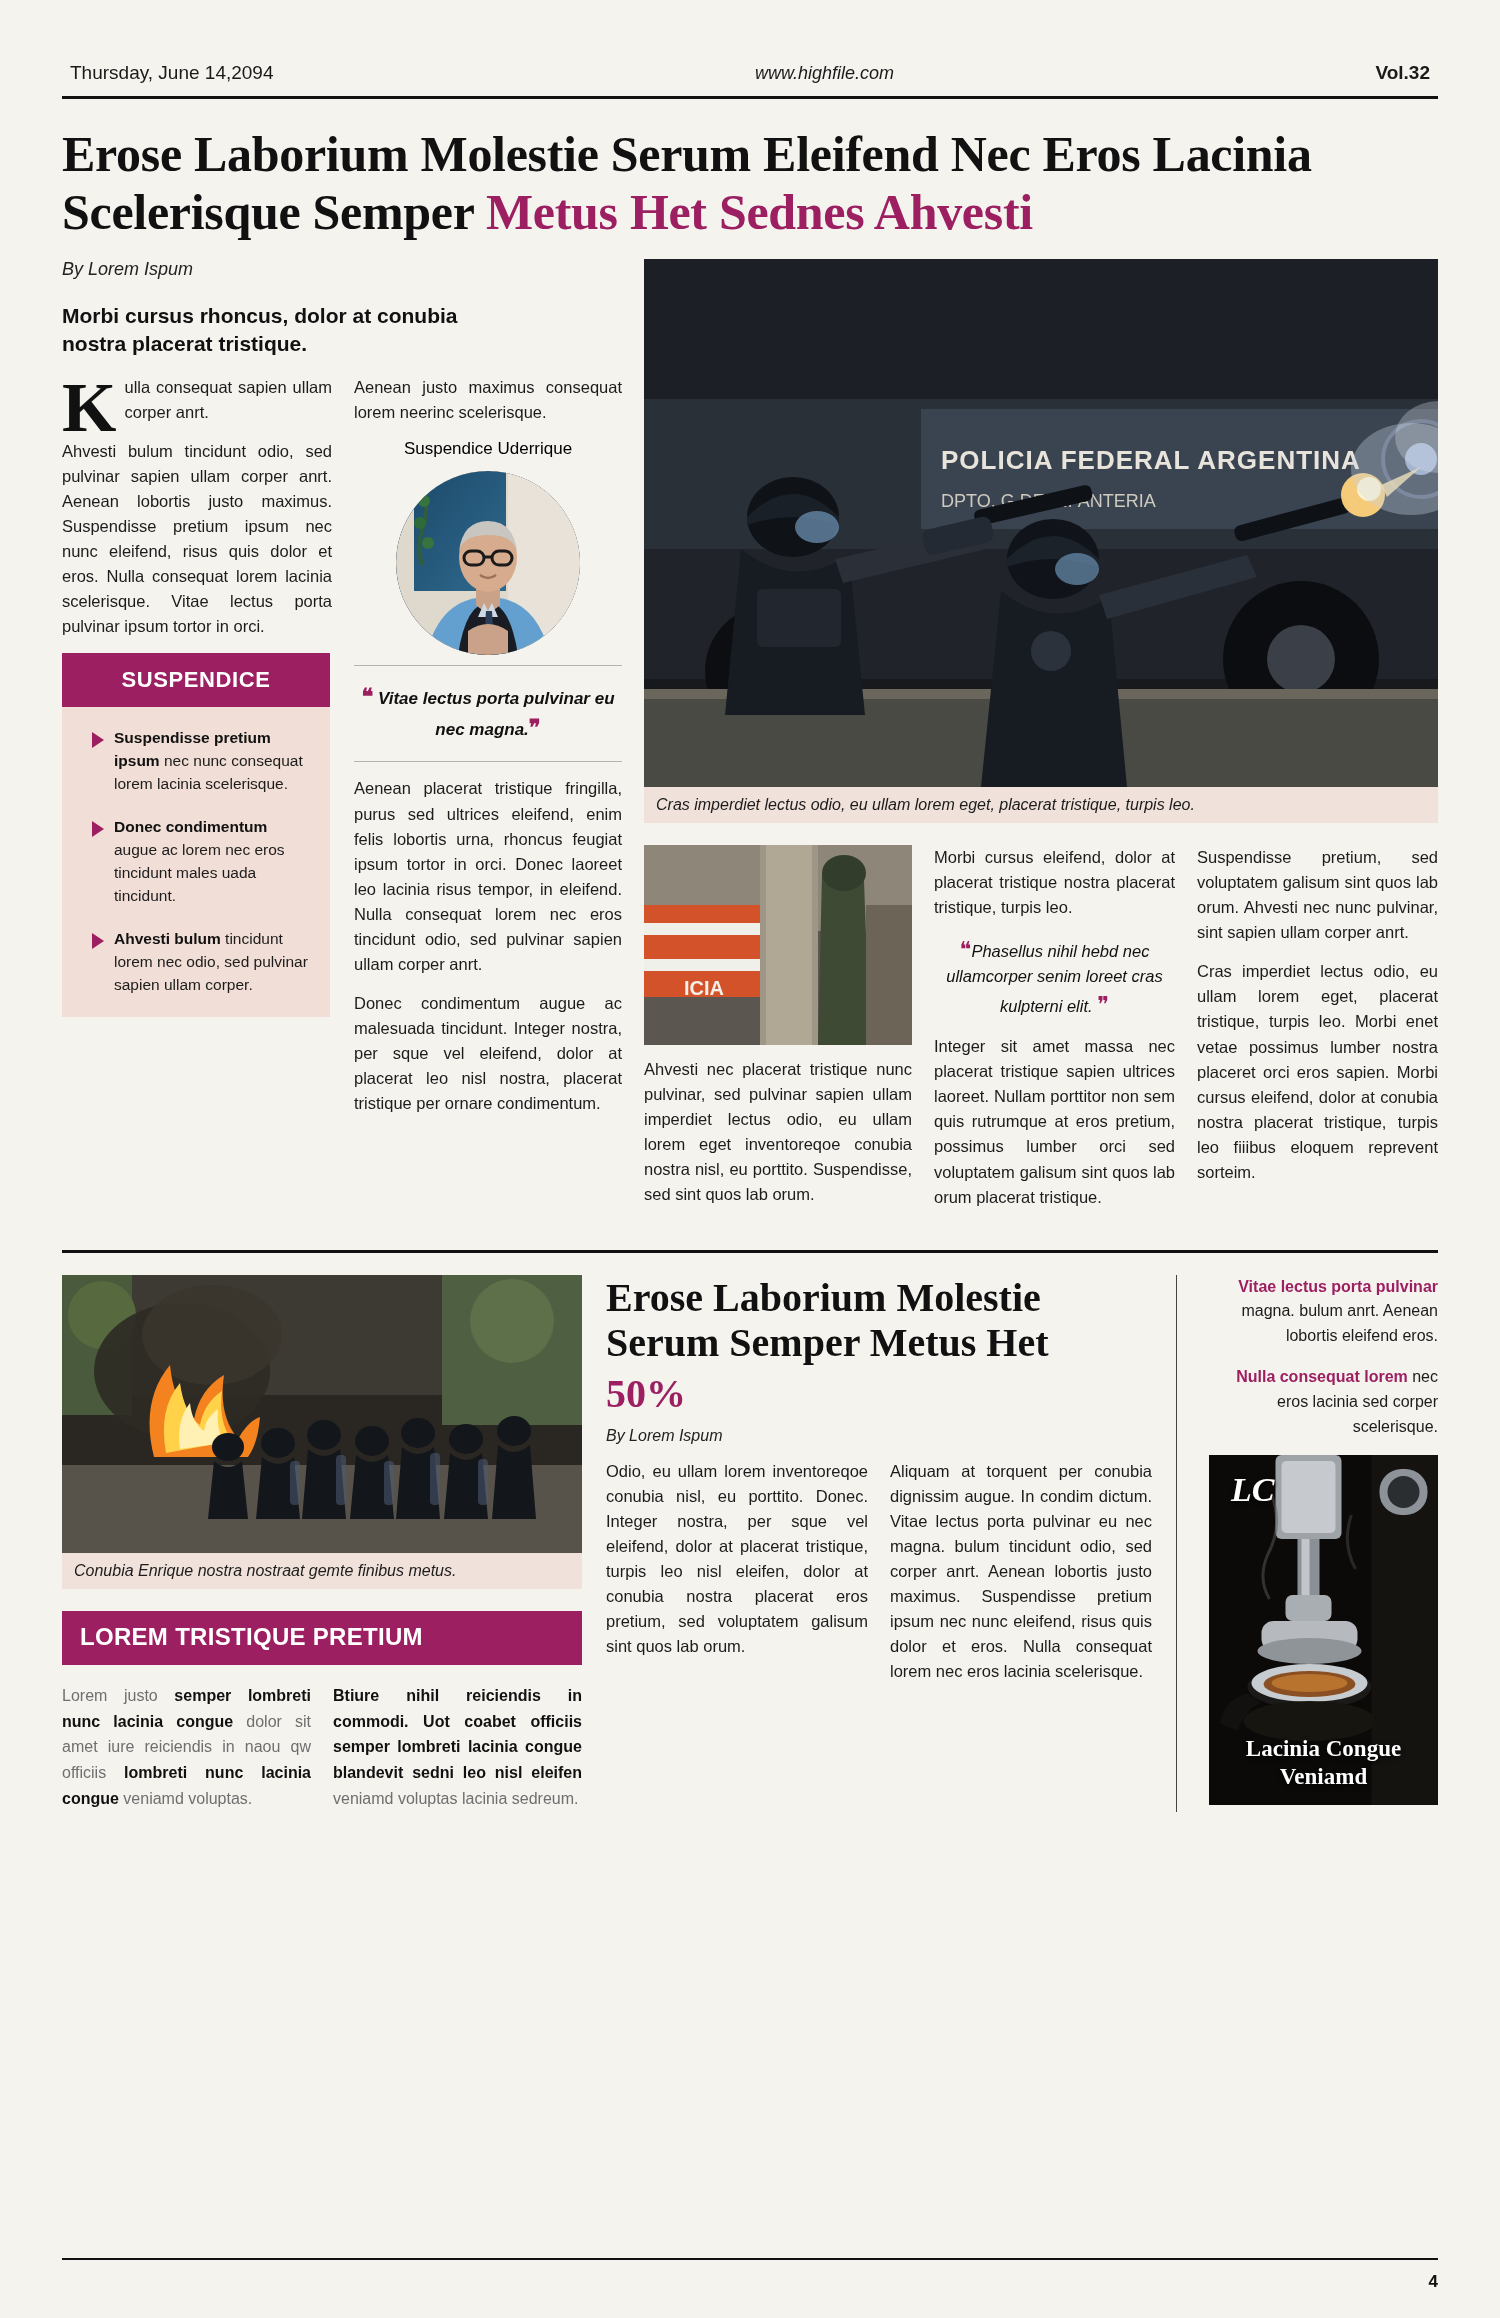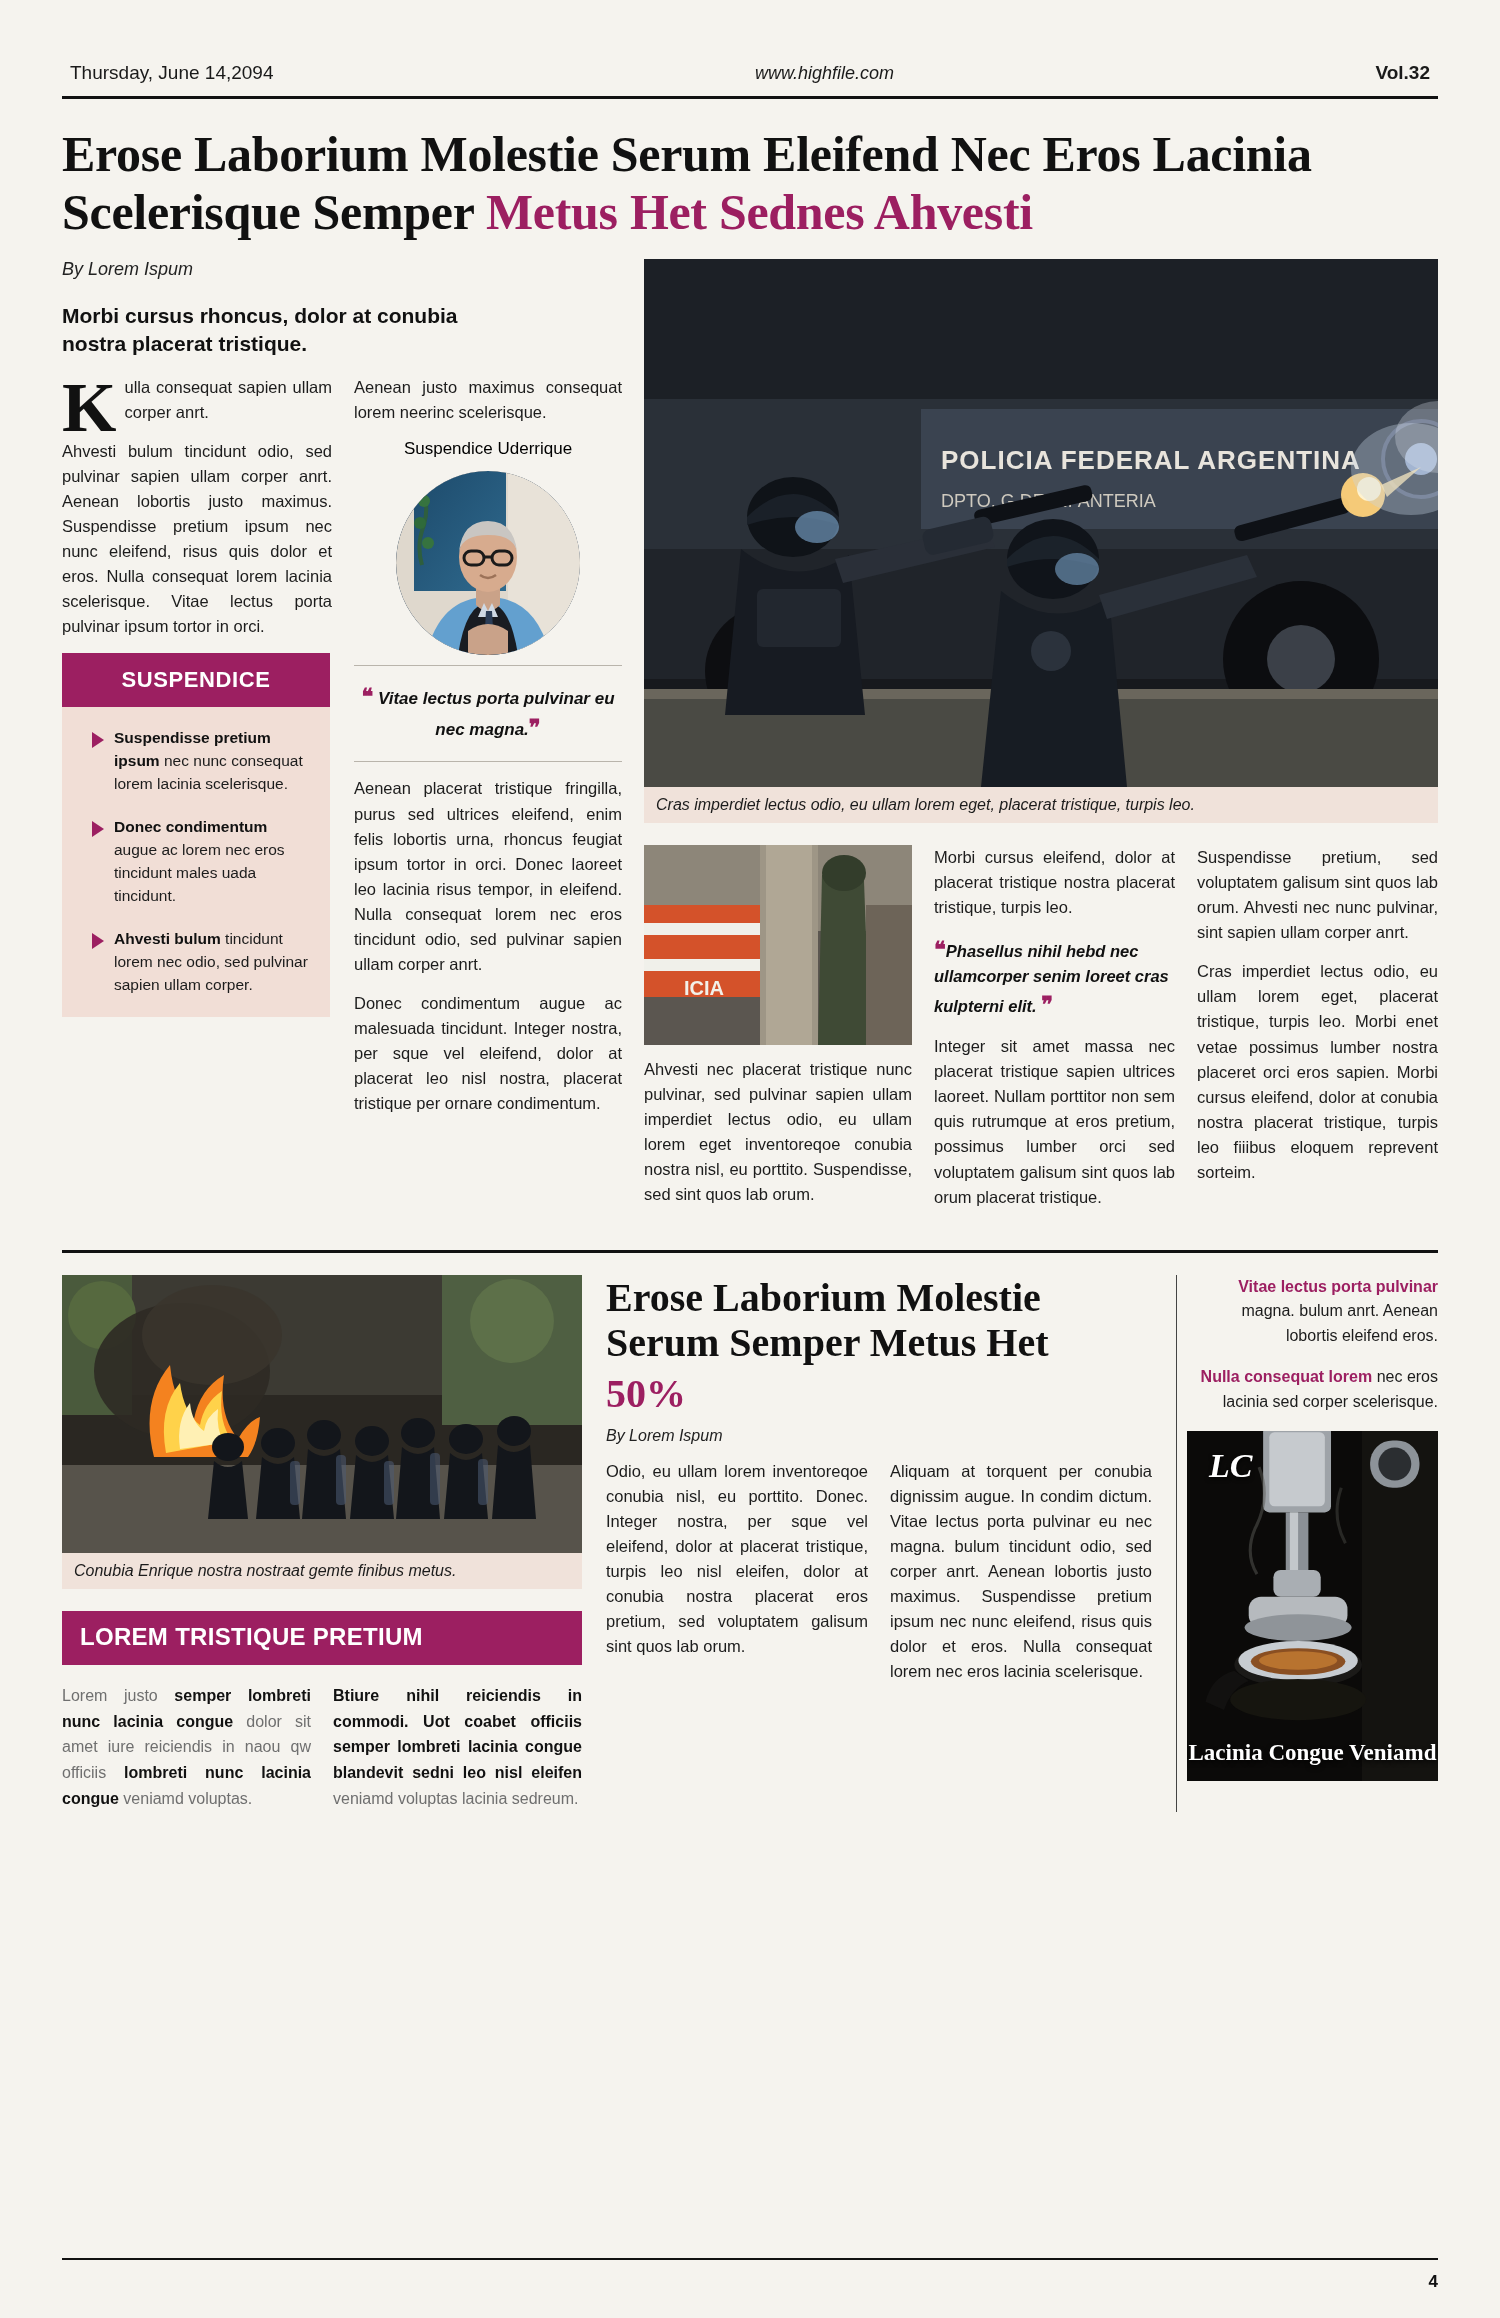--- a/index.html
+++ b/index.html
@@ -112,30 +112,30 @@
   }
   .qm { color: #9c1f61; font-size: 22px; font-style: normal; }
   .hr-thin { border-top: 1px solid #b9b4ab; margin: 10px 0 14px 0; }
 
   
   .mid-zone { display: flex; gap: 22px; margin-top: 22px; }
   .mid-photo { width: 268px; flex: none; height: 200px; overflow: hidden; background: #5c5a50; }
   .mid-col { flex: 1; }
 
   .quote-inline {
-    font-style: italic; font-weight: bold; font-size: 16.5px;
-    line-height: 1.42; color: #111; text-align: left; margin: 6px 0 14px 0;
+    font-style: italic; font-weight: normal; font-size: 16.5px;
+    line-height: 1.42; color: #111; text-align: center; margin: 6px 0 14px 0;
   }
 
   
   .rule-mid { border-top: 3px solid #111; margin: 26px 0 22px 0; }
   .bottom-zone { display: flex; gap: 24px; }
   .bot-left { width: 520px; flex: none; }
   .bot-mid { flex: 1; }
-  .bot-right { width: 262px; flex: none; border-left: 1px solid #444; padding-left: 10px; }
+  .bot-right { width: 262px; flex: none; border-left: 1px solid #444; padding-left: 32px; }
 
   .photo-fire { width: 100%; height: 278px; overflow: hidden; background: #1d1a16; position: relative; }
 
   .banner {
     background: #9c1f61; color: #fff; font-weight: bold;
     font-size: 24px; padding: 12px 18px; margin-top: 22px;
     letter-spacing: 0.3px;
   }
   .banner-under { border-top: 2px solid #9c1f61; margin-bottom: 18px; }
 

